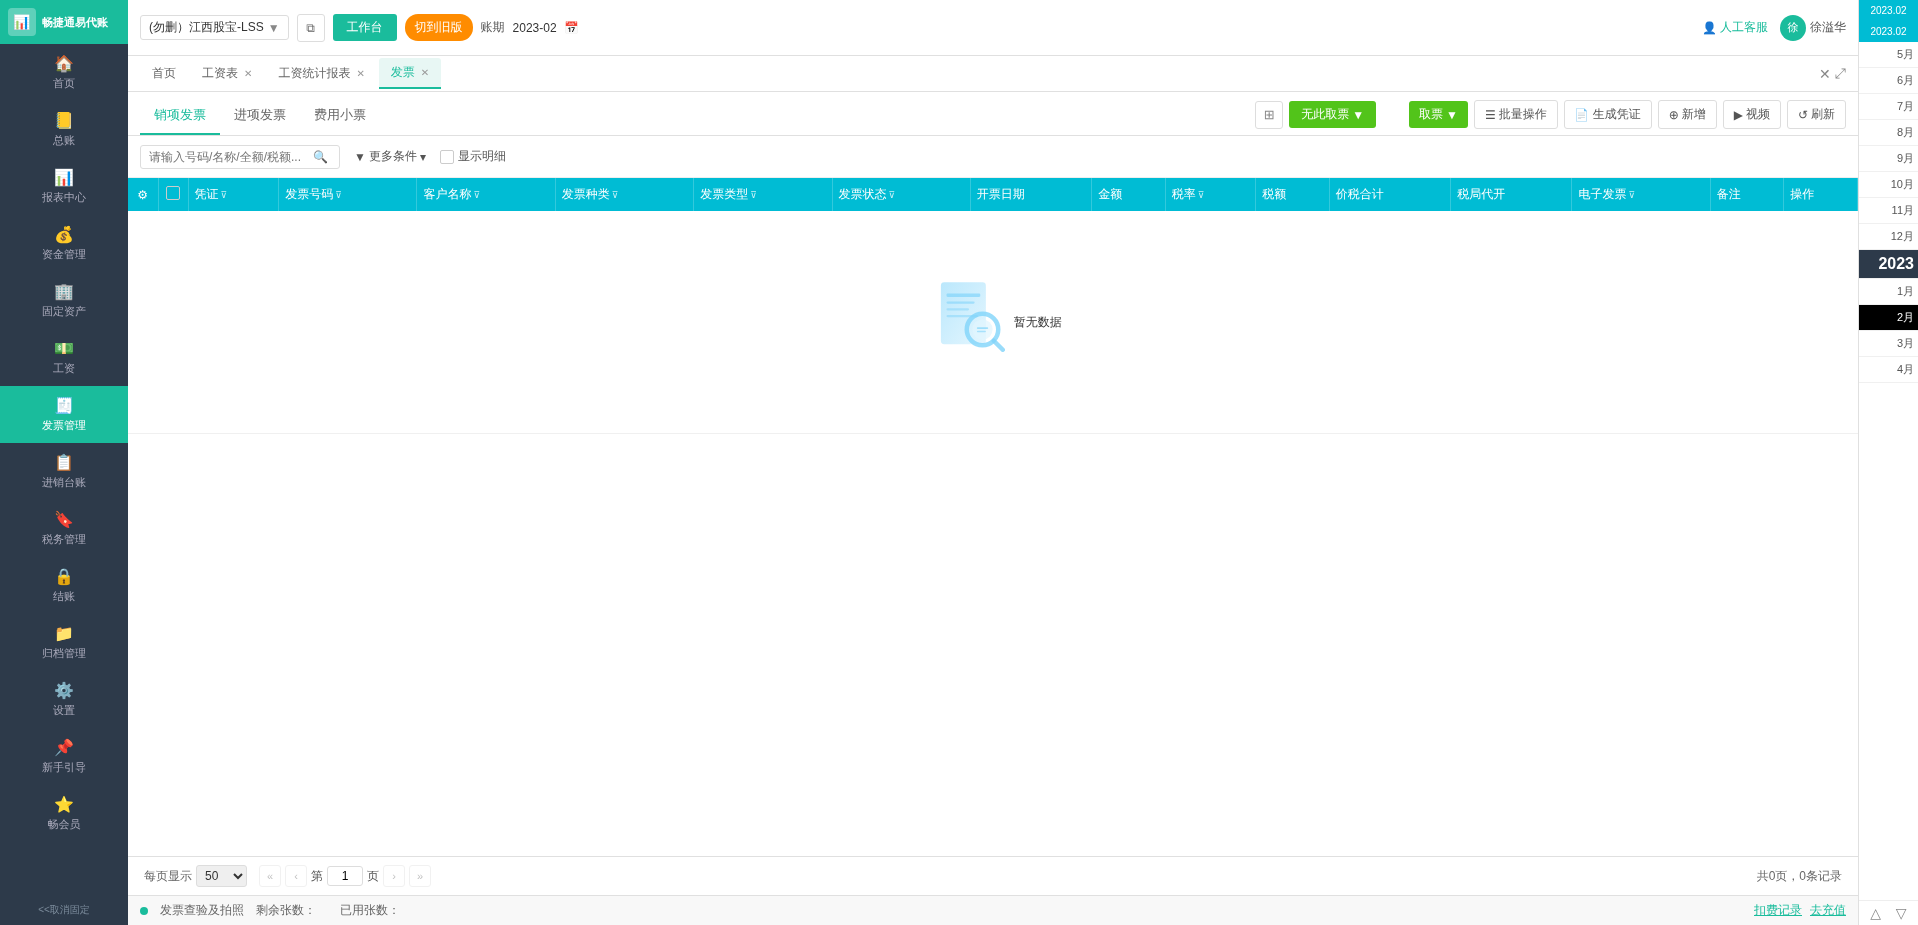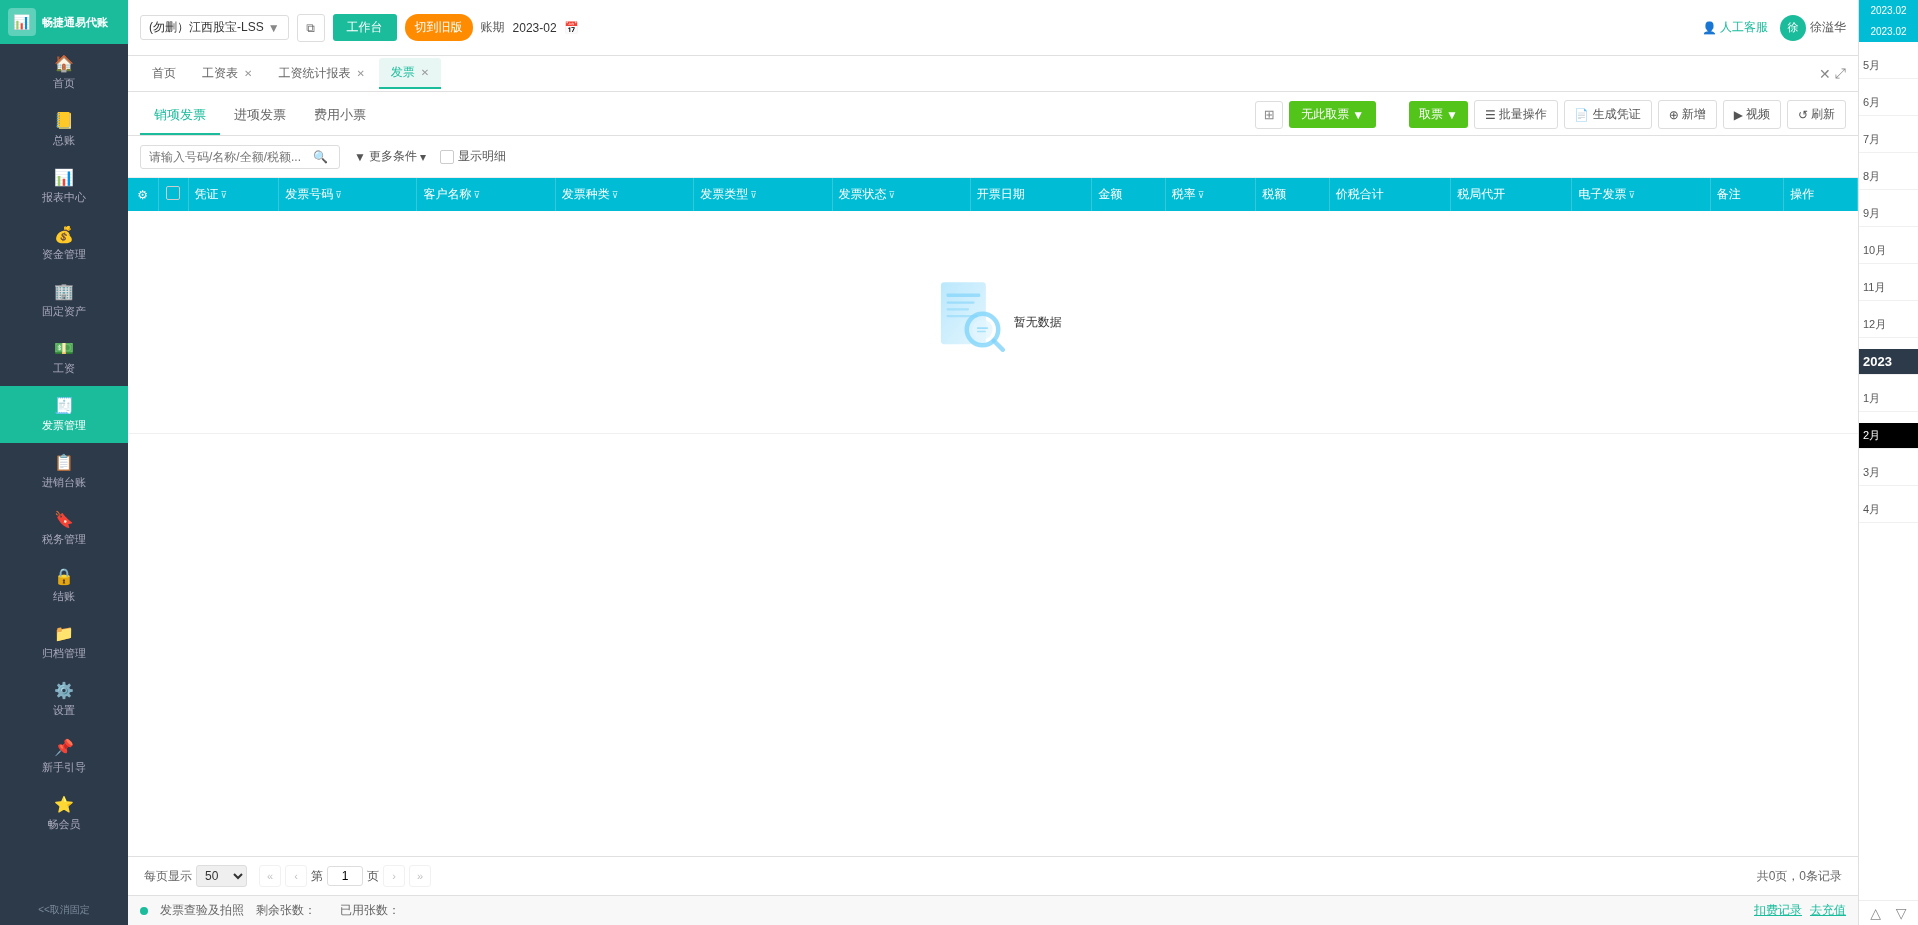--- a/index.html
+++ b/index.html
@@ -88,23 +88,23 @@
     .page-nav button { border: 1px solid #ddd; background: white; border-radius: 3px; width: 22px; height: 22px; cursor: pointer; color: #666; display: flex; align-items: center; justify-content: center; font-size: 11px; }
     .page-nav button:disabled { opacity: 0.4; cursor: default; }
     .page-input { border: 1px solid #ddd; border-radius: 3px; width: 36px; text-align: center; font-size: 12px; padding: 2px; }
     .page-total { margin-left: auto; color: #666; }
     .checkbox-custom { width: 14px; height: 14px; border: 1px solid #ccc; border-radius: 2px; display: inline-block; cursor: pointer; }
 
     
     .bottom-bar { background: #f8f8f8; border-top: 1px solid #e0e0e0; padding: 6px 12px; display: flex; align-items: center; gap: 12px; font-size: 12px; color: #666; flex-shrink: 0; }
     .bottom-link { color: #1abc9c; cursor: pointer; text-decoration: underline; }
     .dot-indicator { width: 8px; height: 8px; background: #1abc9c; border-radius: 50%; display: inline-block; }
-    .date-item { padding: 5px 4px; text-align: left; cursor: pointer; color: #555; border-bottom: 1px solid #f0f0f0; margin-top: 11px; }
+    .date-item { padding: 5px 4px; text-align: right; cursor: pointer; color: #555; border-bottom: 1px solid #f0f0f0; }
     .date-item.active { background: #000000; color: white; }
-    .date-item.year { background: #2d3a4a; color: white; font-weight: bold; font-size: 13px; }
+    .date-item.year { background: #2d3a4a; color: white; font-weight: bold; font-size: 16px; }
 
     
     .table-container::-webkit-scrollbar { height: 8px; width: 8px; }
     .table-container::-webkit-scrollbar-track { background: #f0f0f0; }
     .table-container::-webkit-scrollbar-thumb { background: #ccc; border-radius: 4px; }
   </style>
 </head>
 <body>
 
 <div class="sidebar">

